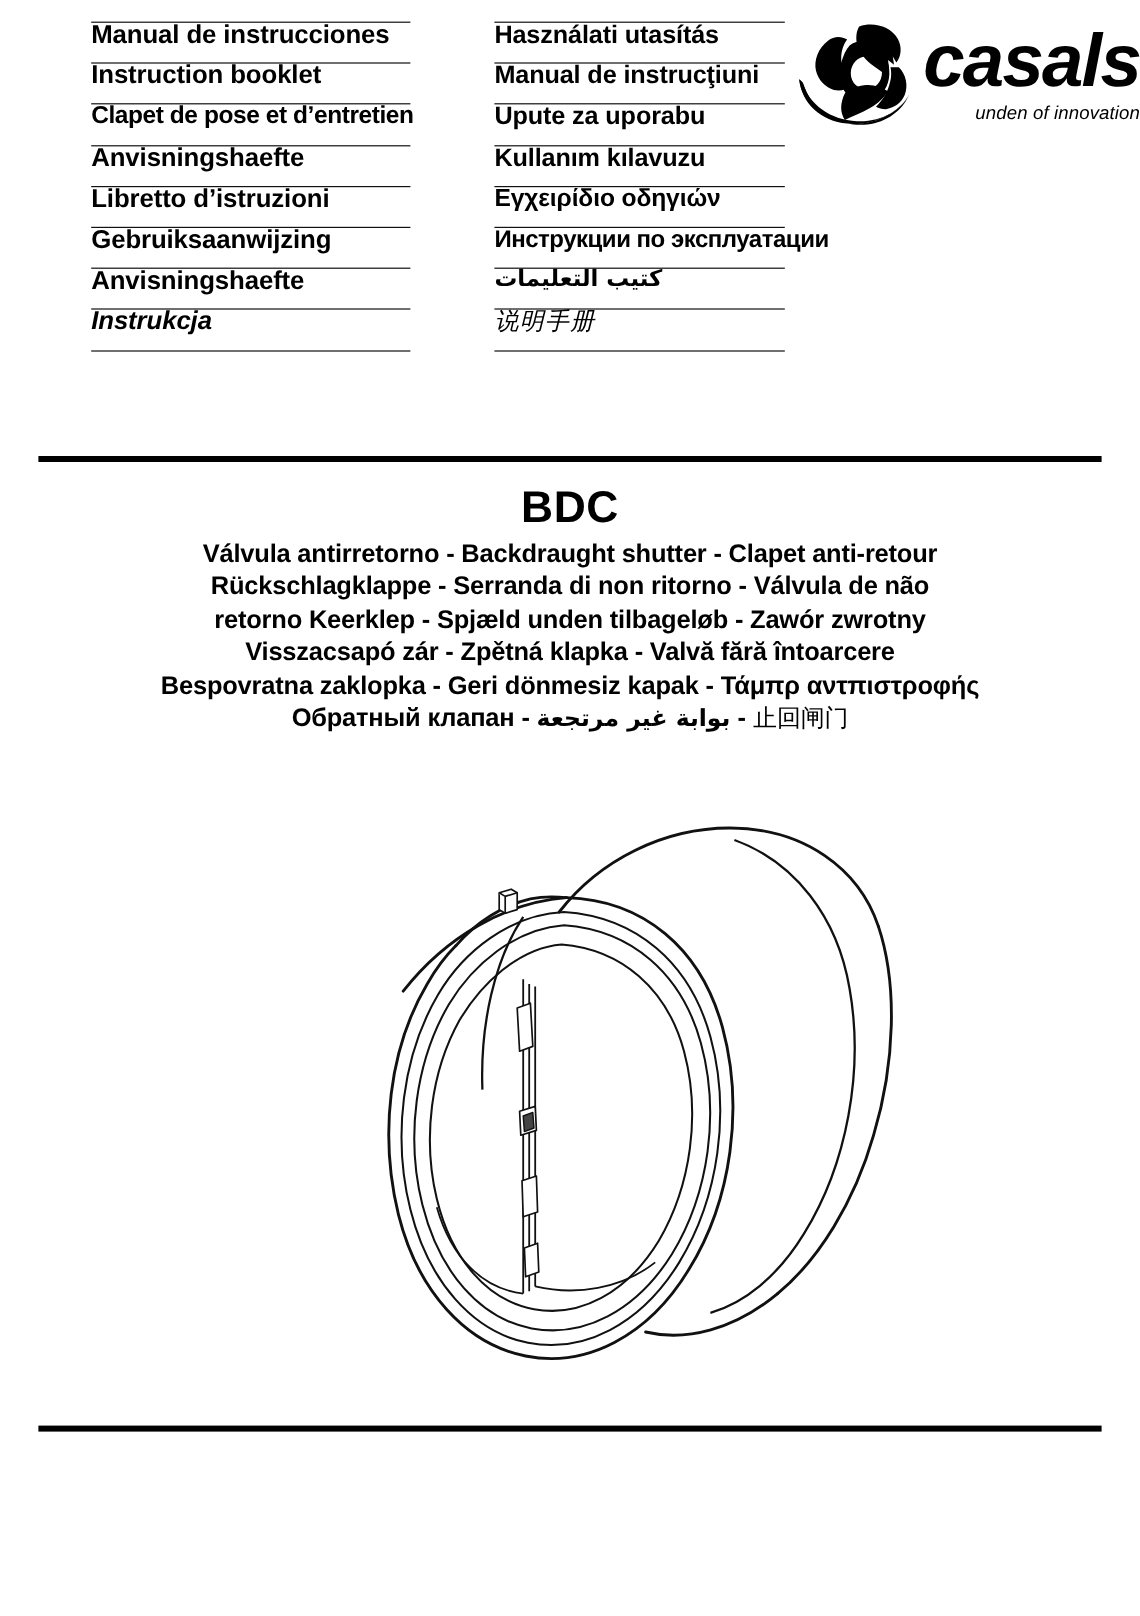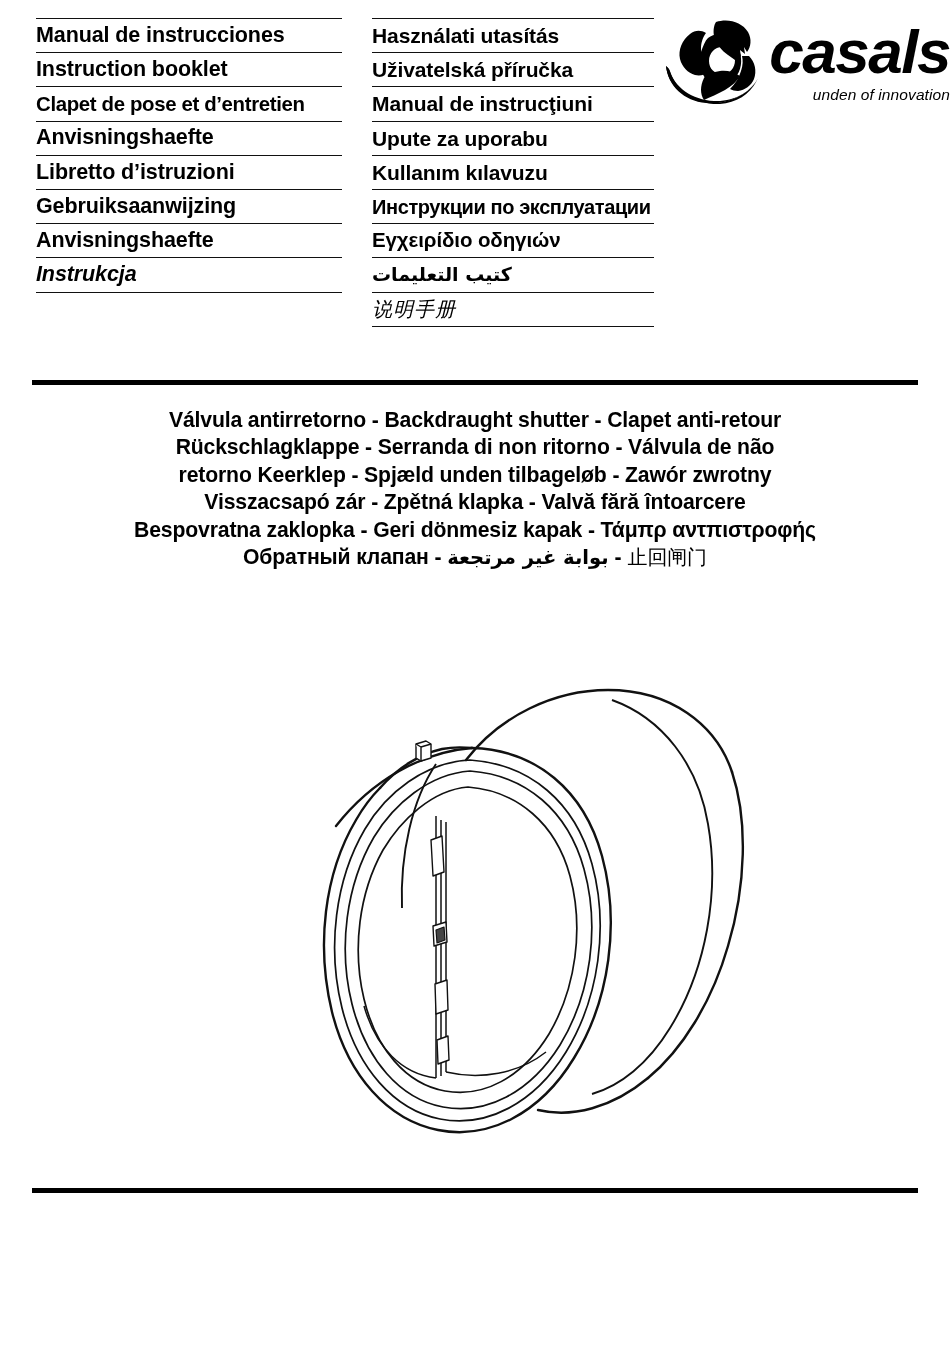--- a/index.html
+++ b/index.html
@@ -28,22 +28,22 @@
     position: absolute;
     top: 18px;
   }
   #lang-col-left  { left: 36px;  width: 306px; }
   #lang-col-right { left: 372px; width: 282px; }
 
   .lang-row {
     border-top: 1.6px solid #111;
     height: 33.2px;
     display: flex;
-    align-items: center;
     white-space: nowrap;
+    margin-left: 40px;
   }
   .lang-row:last-child { border-bottom: 1.6px solid #111; font-style: italic; }
 
   .lang-row span {
     font-weight: bold;
     font-size: 21.5px;
     line-height: 1;
     letter-spacing: -0.1px;
     display: block;
     transform: translateY(-0.5px);
@@ -190,36 +190,33 @@
     <div class="lang-row">
       <span>Instrukcja</span>
     </div>
   </div>
 
   <div class="lang-col" id="lang-col-right">
     <div class="lang-row">
       <span>Használati utasítás</span>
     </div>
     <div class="lang-row">
-      <span>Uživatelská příručka</span>
-    </div>
-    <div class="lang-row">
       <span>Manual de instrucţiuni</span>
     </div>
     <div class="lang-row">
       <span>Upute za uporabu</span>
     </div>
     <div class="lang-row">
       <span>Kullanım kılavuzu</span>
+    </div>
+    <div class="lang-row grk">
+      <span>Εγχειρίδιο οδηγιών</span>
     </div>
     <div class="lang-row shrink-2">
       <span>Инструкции по эксплуатации</span>
-    </div>
-    <div class="lang-row grk">
-      <span>Εγχειρίδιο οδηγιών</span>
     </div>
     <div class="lang-row rtl">
       <span>كتيب التعليمات</span>
     </div>
     <div class="lang-row cjk">
       <span>说明手册</span>
     </div>
   </div>
 </div>
 
@@ -245,20 +242,21 @@
     </svg>
   </div>
   <div id="logo-word">casals</div>
   <div id="logo-tagline">unden of innovation</div>
 </div>
 
 <div class="thick-rule" id="rule-top"></div>
 <div class="thick-rule" id="rule-bottom"></div>
 
 <div id="title-block">
+  <div id="model-code">BDC</div>
   <div id="subtitle-lines">
     <div class="subtitle-line">Válvula antirretorno - Backdraught shutter - Clapet anti-retour</div>
     <div class="subtitle-line">Rückschlagklappe - Serranda di non ritorno - Válvula de não</div>
     <div class="subtitle-line">retorno Keerklep - Spjæld unden tilbageløb - Zawór zwrotny</div>
     <div class="subtitle-line">Visszacsapó zár - Zpětná klapka - Valvă fără întoarcere</div>
     <div class="subtitle-line">Bespovratna zaklopka - Geri dönmesiz kapak - Τάμπρ αντπιστροφής</div>
     <div class="subtitle-line mixed"><span class="lat">Обратный клапан</span><span class="lat"> - </span><span>بوابة غير مرتجعة</span><span class="lat"> - </span><span class="cn">止回闸门</span></div>
   </div>
 </div>
 

